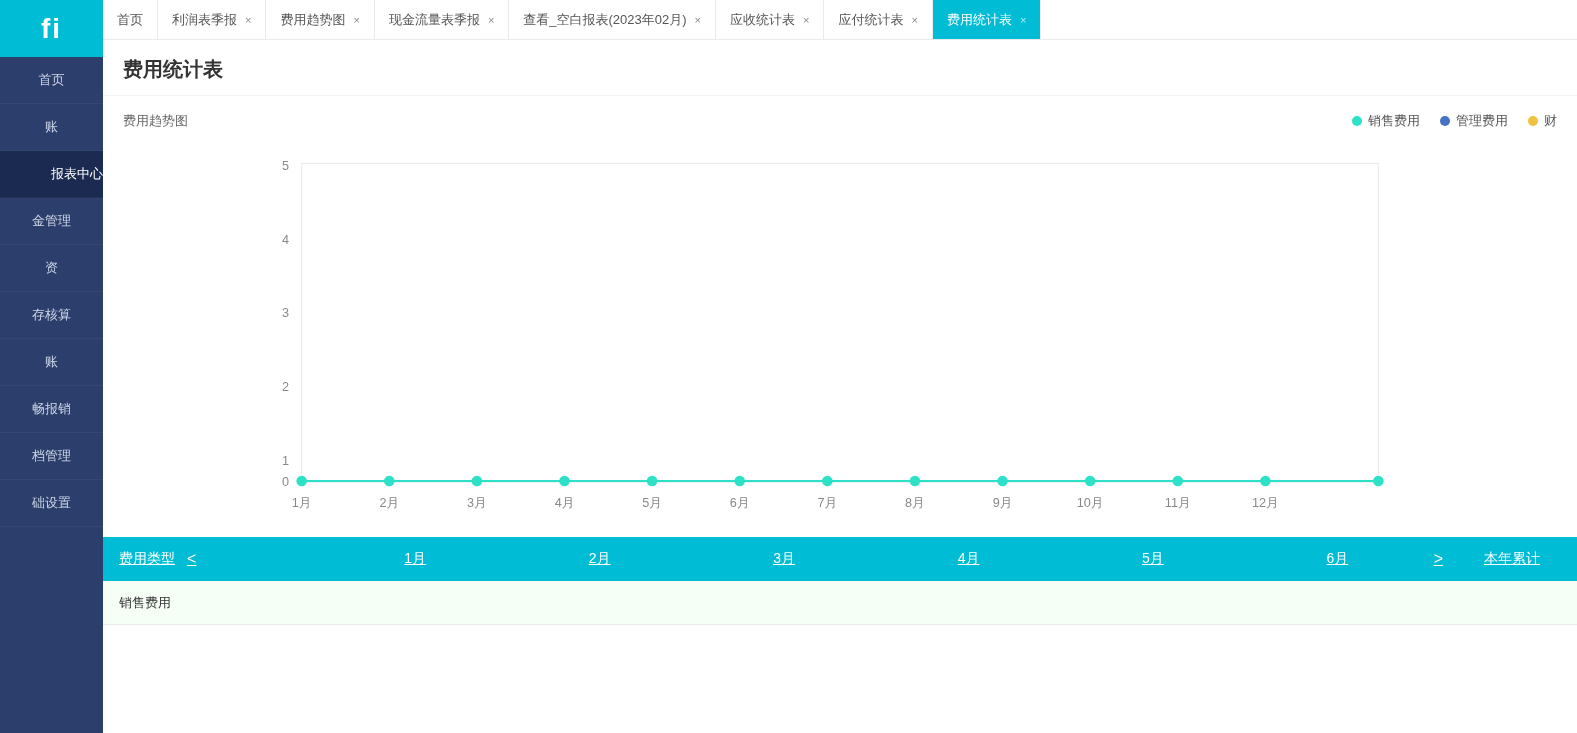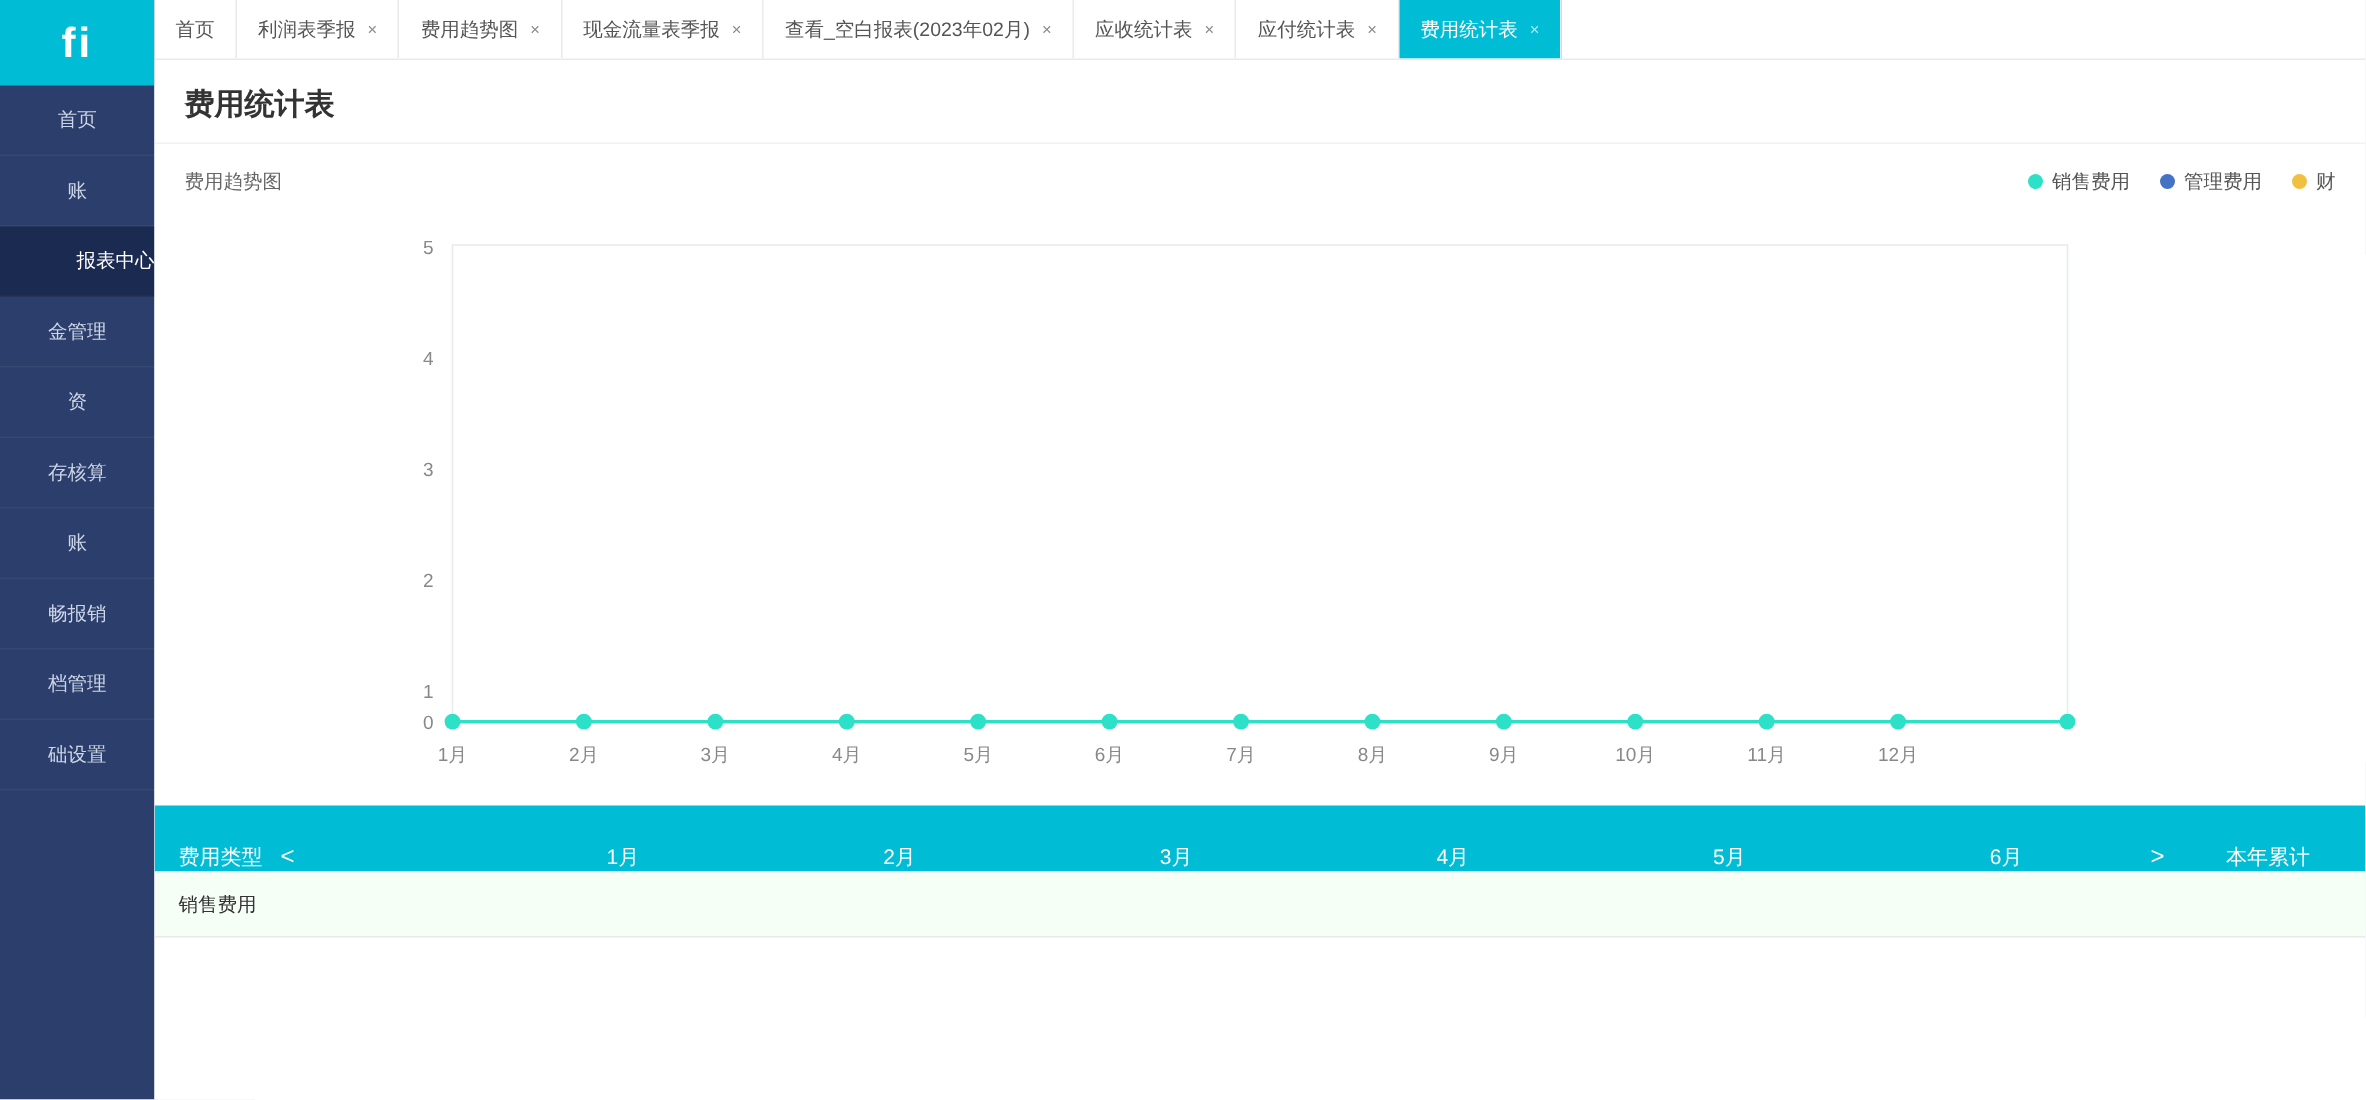--- a/index.html
+++ b/index.html
@@ -180,24 +180,25 @@
       height: 380px;
     }
 
     
     .table-section {
       flex-shrink: 0;
     }
     .table-header-row {
       background: #00bcd4;
       display: flex;
-      align-items: flex-end;
+      align-items: center;
       height: 44px;
       color: #fff;
       font-size: 14px;
+      text-decoration: underline;
     }
     .th-type {
       width: 220px;
       padding: 0 16px;
       display: flex;
       align-items: center;
       gap: 8px;
       flex-shrink: 0;
     }
     .th-nav-btn {

